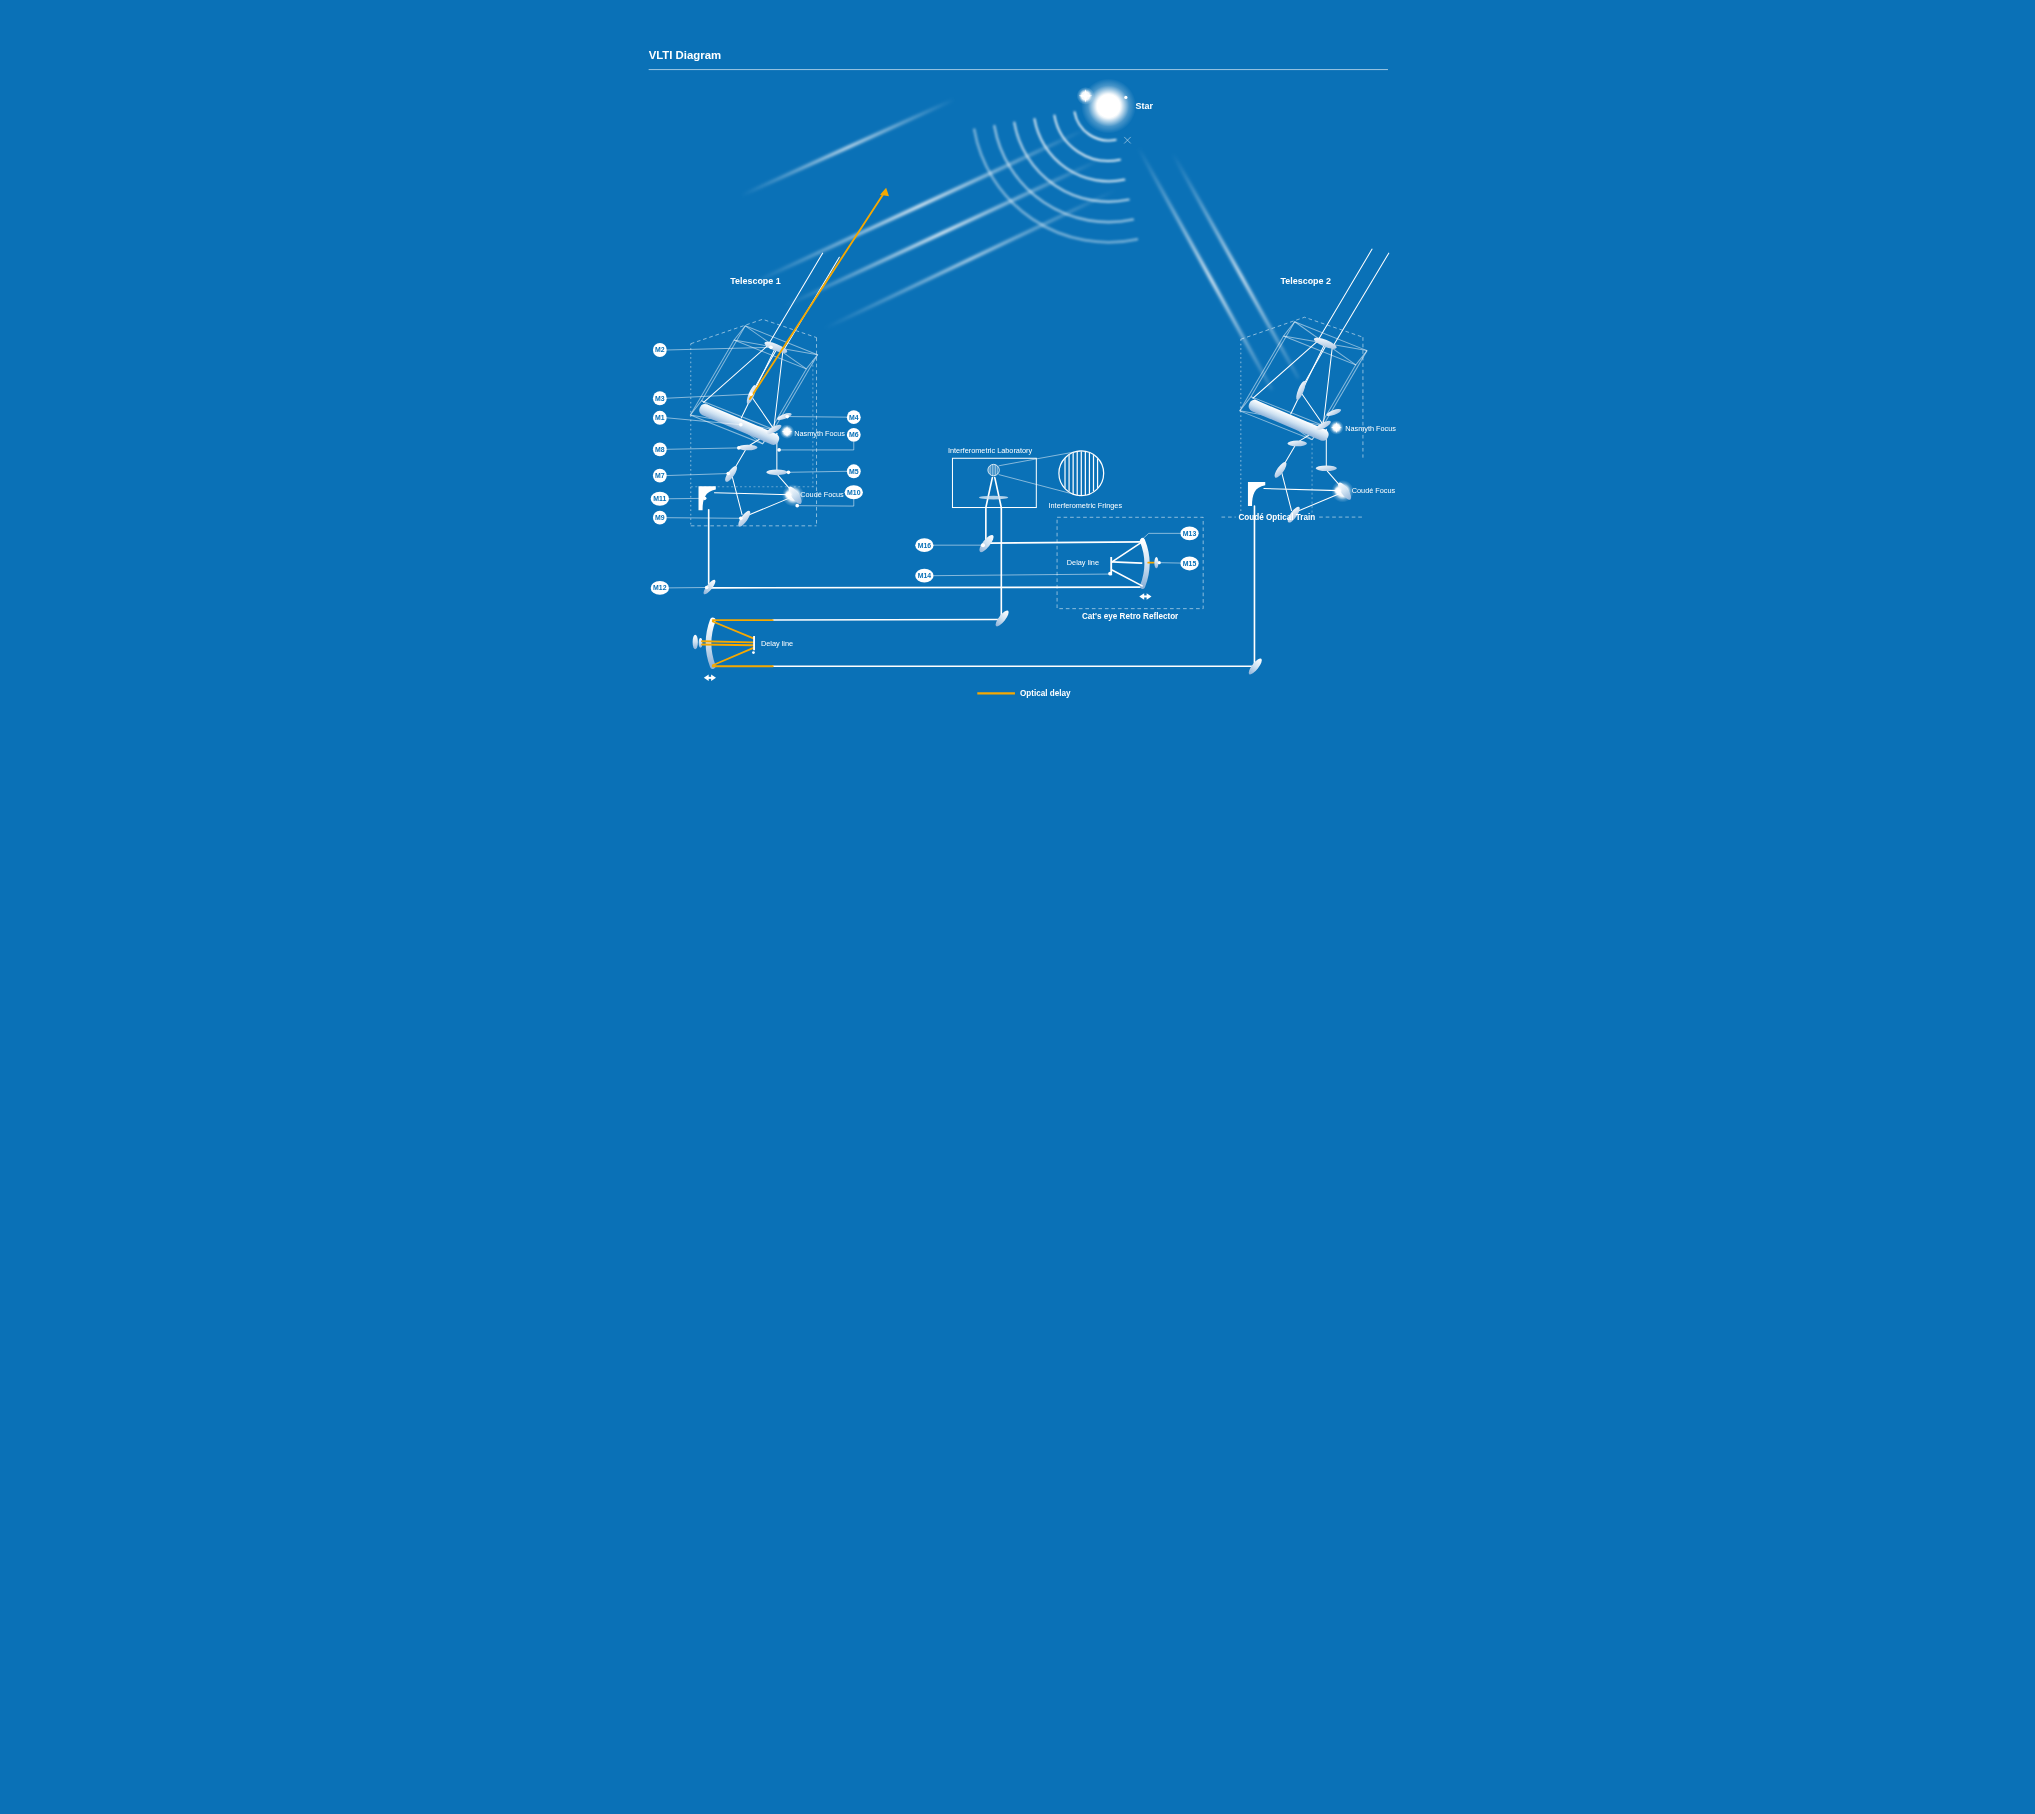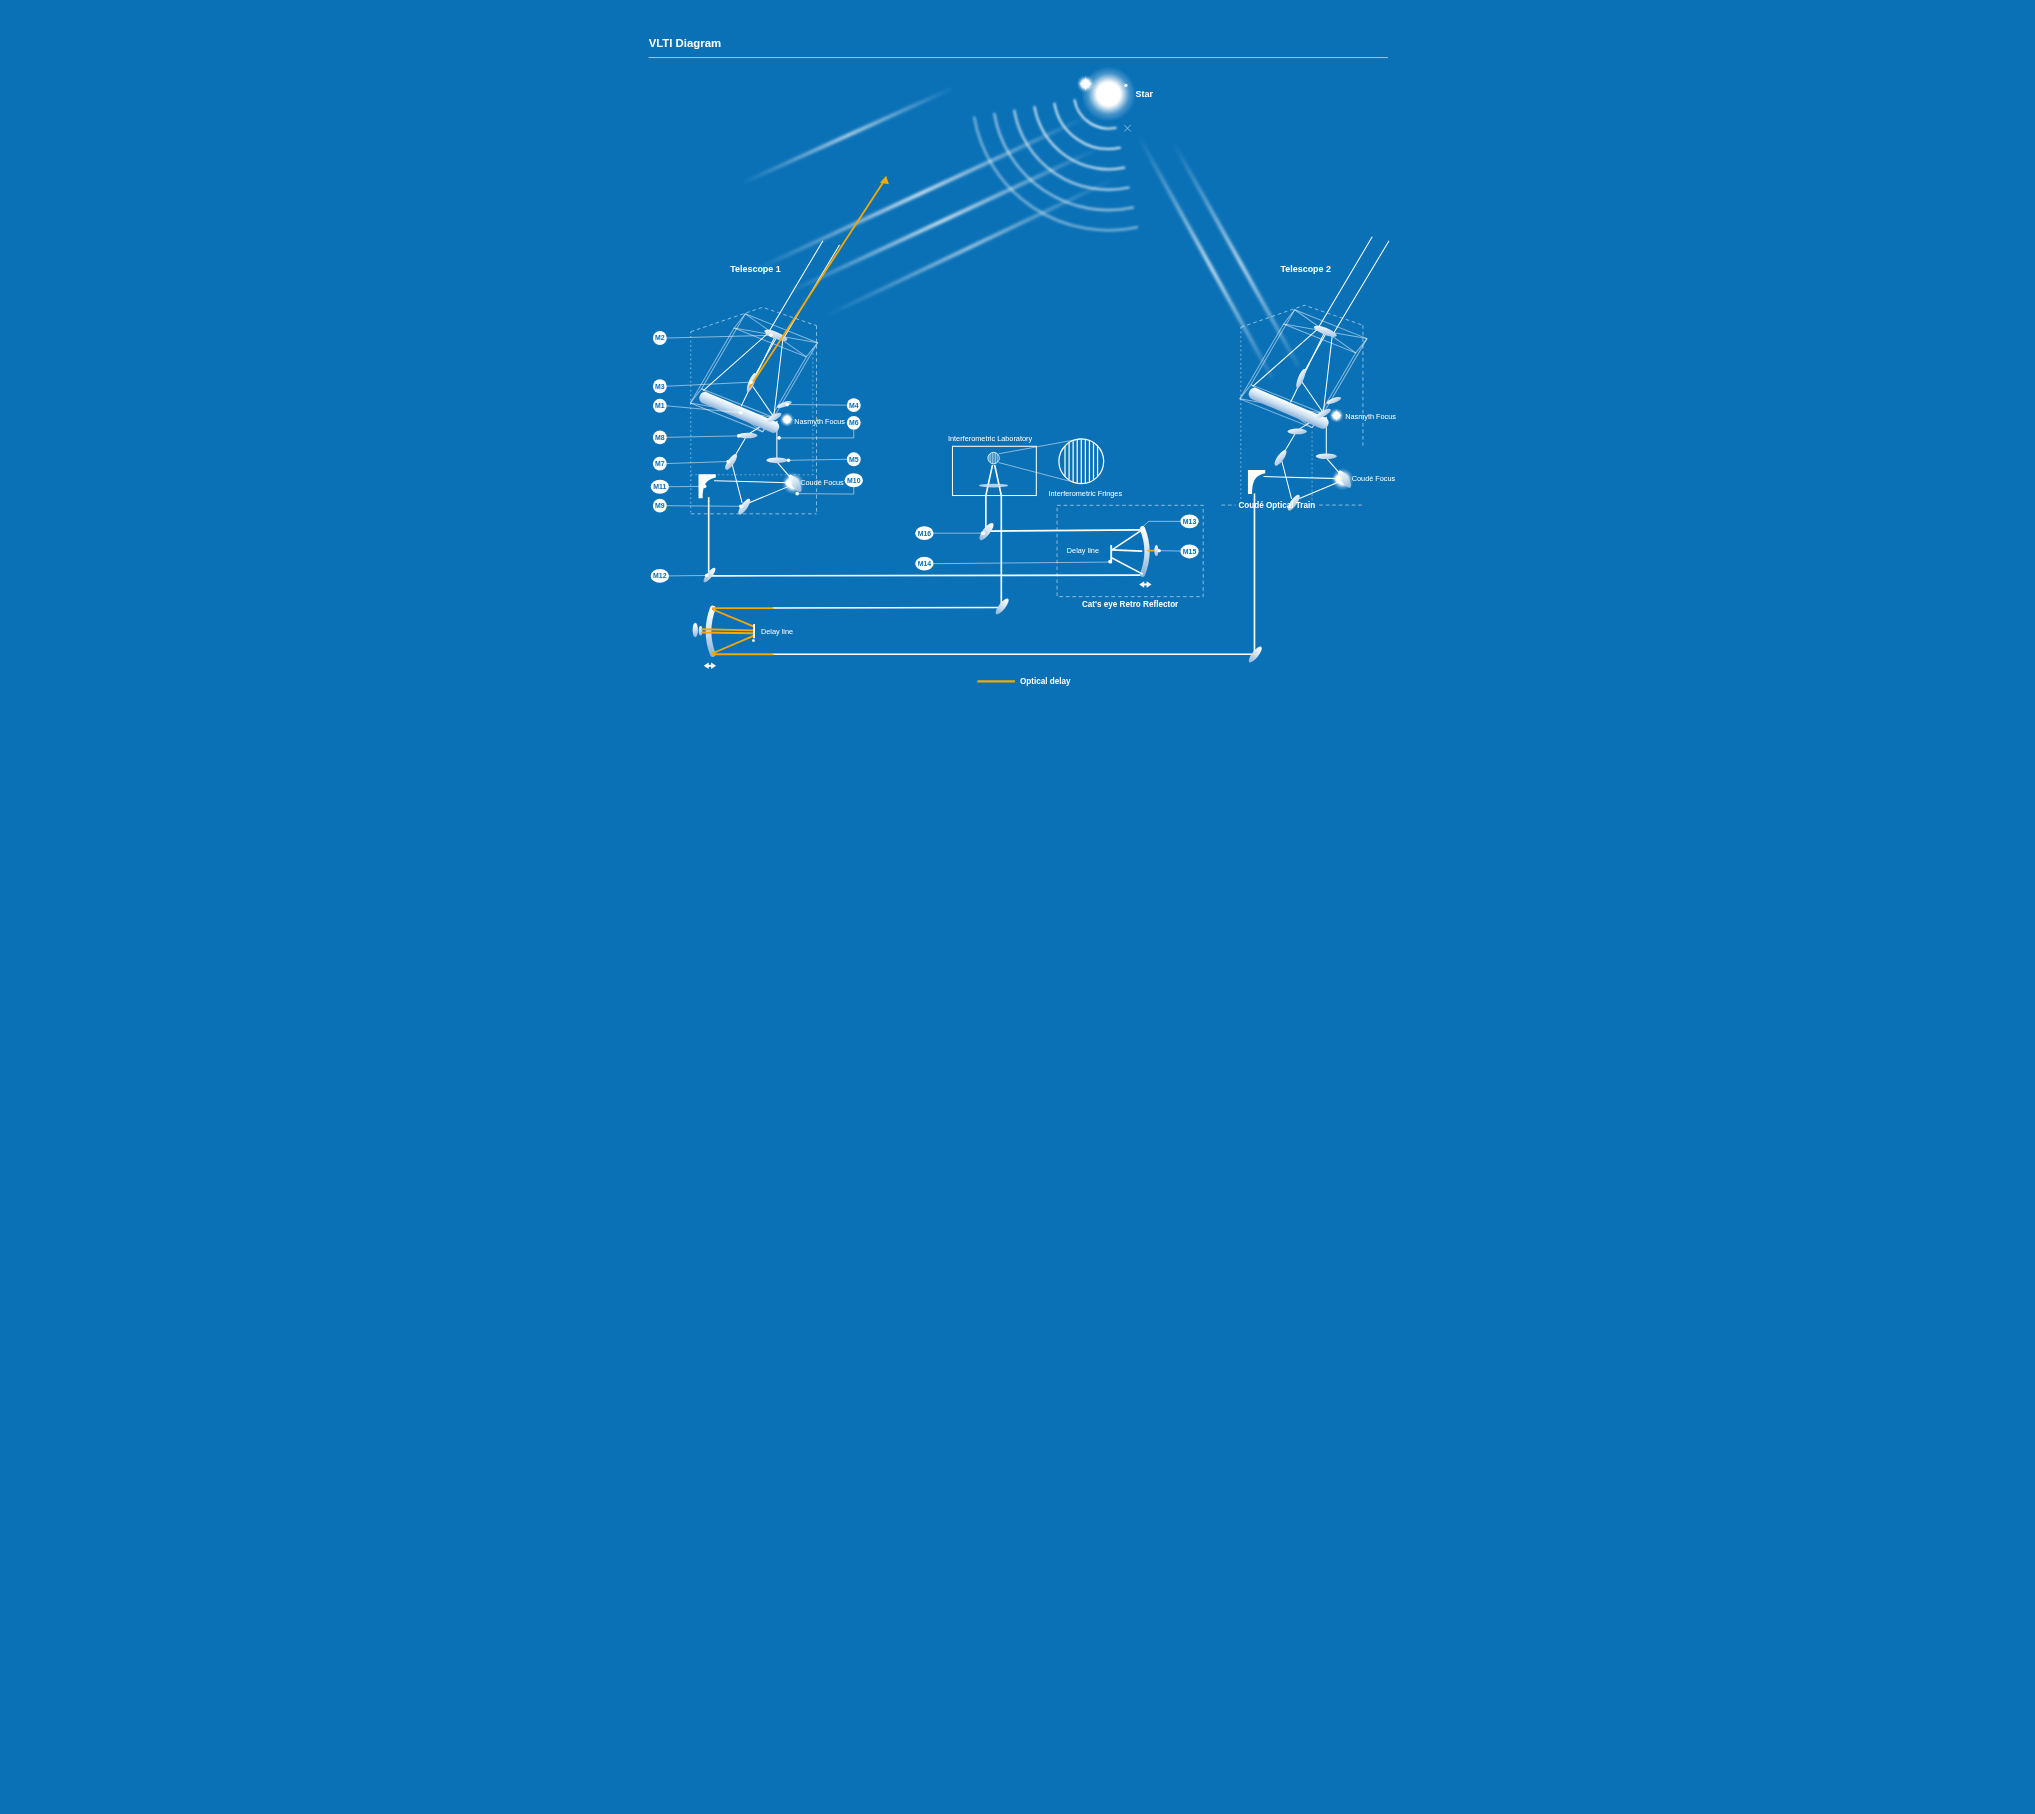--- a/index.html
+++ b/index.html
@@ -1,16 +1,16 @@
 <!DOCTYPE html>
 <html style="font-size:8.1px"><head>
 <meta charset="utf-8">
 <style>
   html,body{margin:0;padding:0;background:#0A71B7;}
-  .page{width:100%;max-width:814px;margin:0 auto;}
+  .page{width:100%;max-width:814px;margin:12px auto;}
   svg{display:block;width:100%;height:auto;}
   text{font-family:"Liberation Sans","DejaVu Sans",sans-serif;fill:#ffffff;}
   .title{font-size:56px;font-weight:bold;}
   .tel{font-size:44px;font-weight:bold;}
   .lbl{font-size:36px;}
   .lblB{font-size:40px;font-weight:bold;}
   .badge ellipse{fill:#ffffff;}
   .badge text{font-size:34px;font-weight:bold;fill:#0A71B7;text-anchor:middle;}
   .frame{stroke:rgba(255,255,255,0.5);stroke-width:5;fill:none;}
   .ray{stroke:#ffffff;stroke-width:5;fill:none;stroke-linecap:round;}

